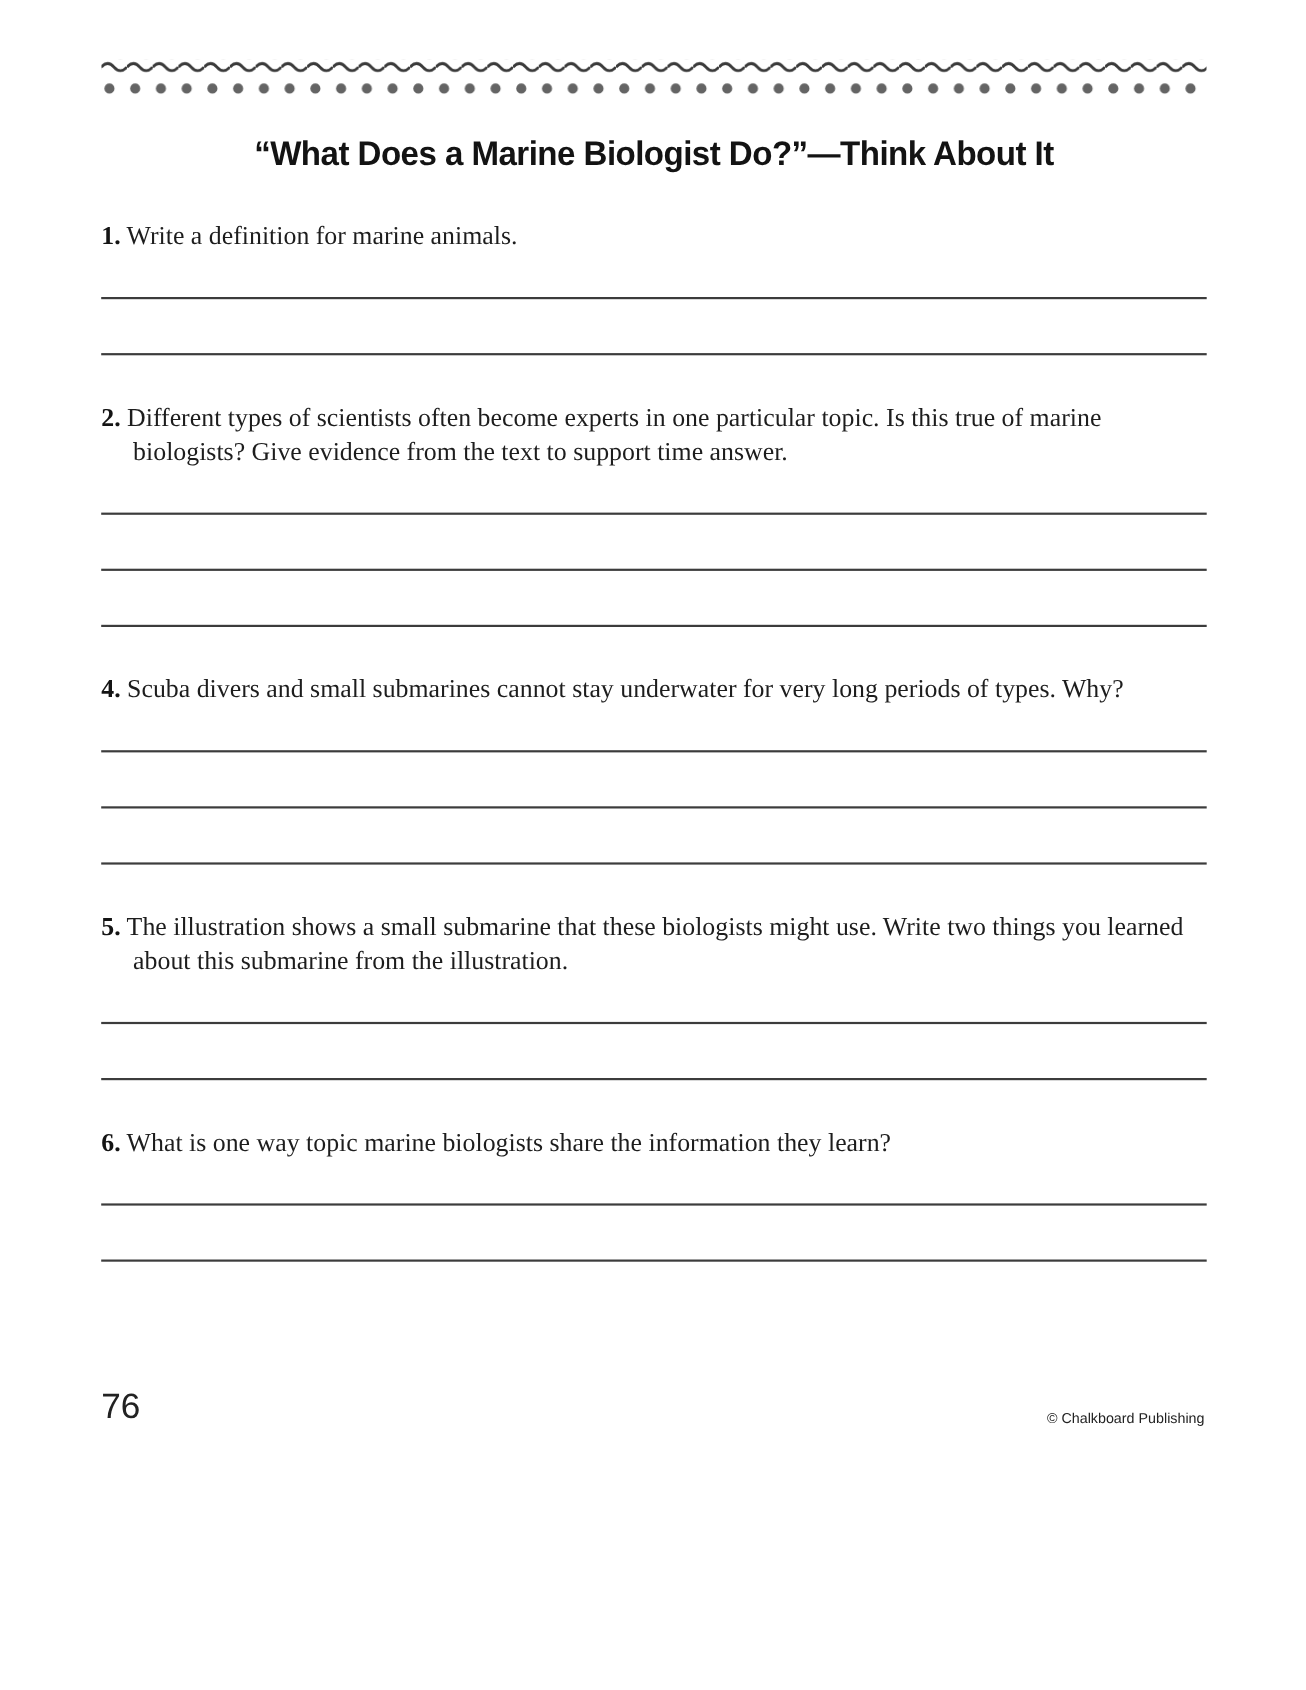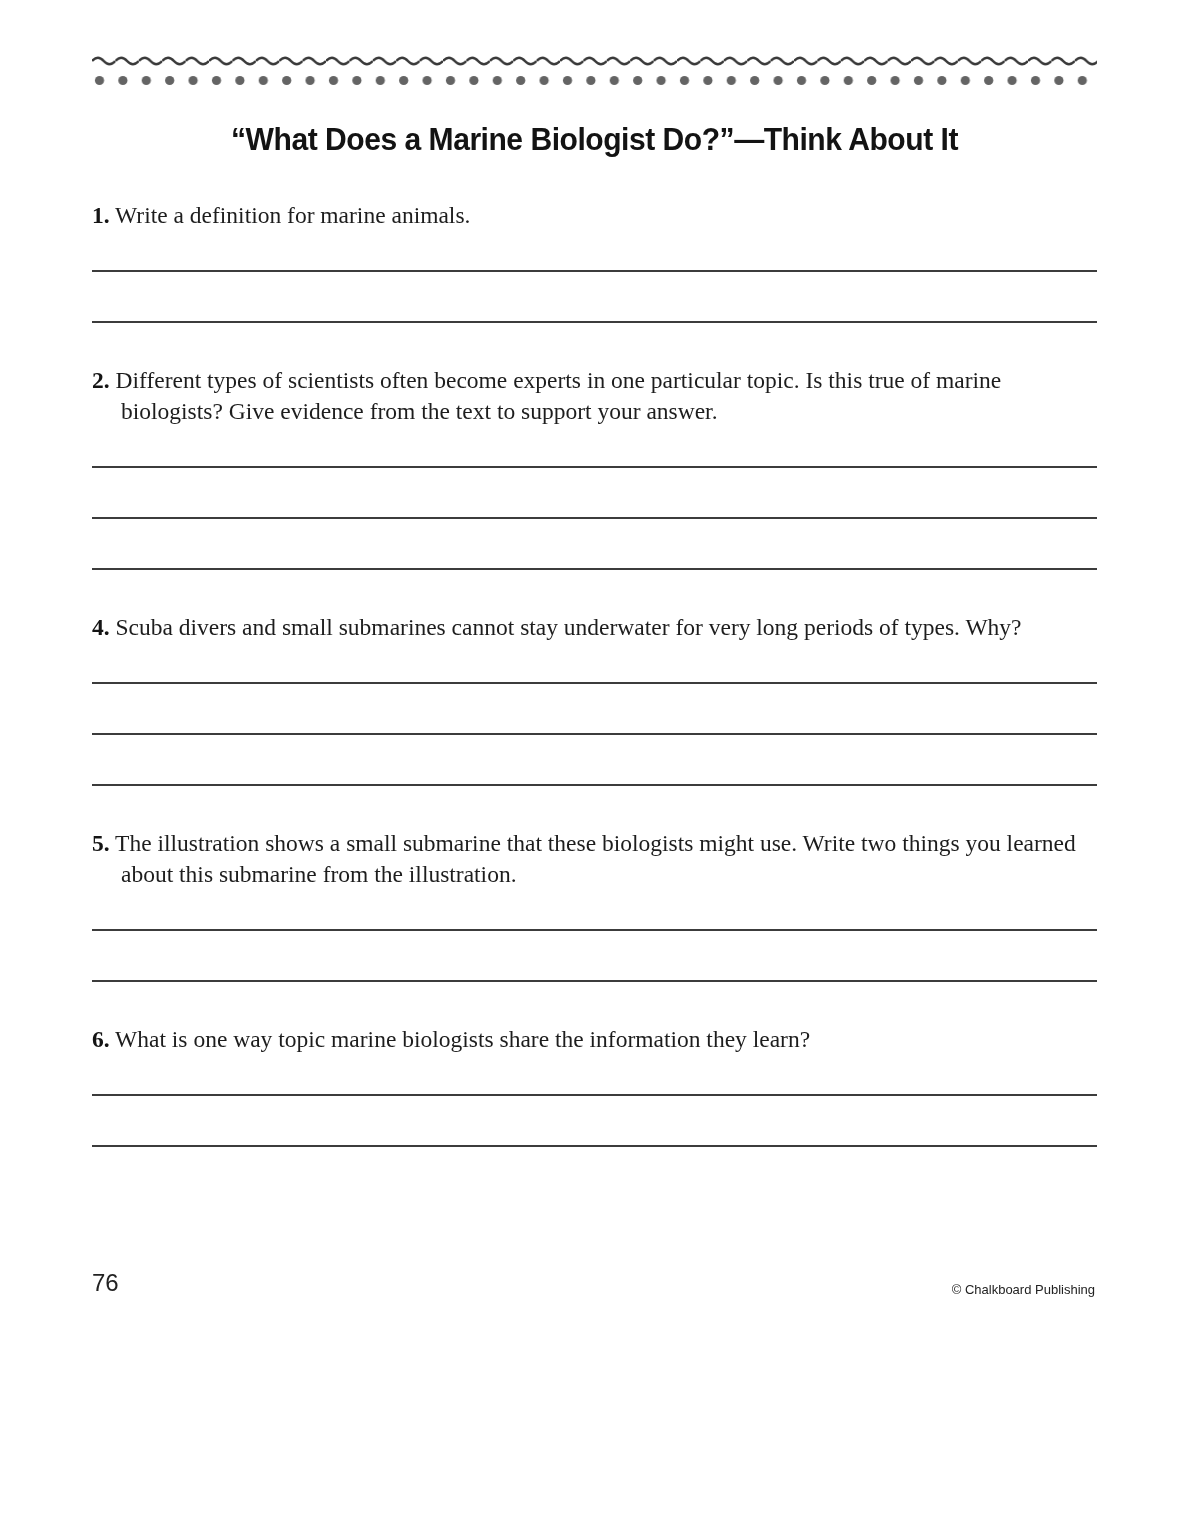--- a/index.html
+++ b/index.html
@@ -65,21 +65,21 @@
     position: absolute;
     left: 92px;
     right: 92px;
     bottom: 52px;
     display: flex;
     justify-content: space-between;
     align-items: flex-end;
     font-family: "Liberation Sans", sans-serif;
   }
   .page-number {
-    font-size: 24px;
+    font-size: 32px;
     color: #222222;
   }
   .copyright {
     font-size: 13px;
     color: #222222;
   }
 </style>
 </head>
 <body>
 
@@ -103,21 +103,21 @@
 
     <div class="questions">
 
       <div class="question">
         <p class="q-text"><b class="q-num">1.</b> <span>Write a definition for marine animals.</span></p>
         <div class="answer-line first"></div>
         <div class="answer-line"></div>
       </div>
 
       <div class="question">
-        <p class="q-text"><b class="q-num">2.</b> <span>Different types of scientists often become experts in one particular topic. Is this true of marine biologists? Give evidence from the text to support your answer.</span></p>
+        <p class="q-text"><b class="q-num">2.</b> <span>Different types of scientists often become experts in one particular topic. Is this true of marine biologists? Give evidence from the text to support time answer.</span></p>
         <div class="answer-line first"></div>
         <div class="answer-line"></div>
         <div class="answer-line"></div>
       </div>
 
 
       <div class="question">
         <p class="q-text"><b class="q-num">4.</b> <span>Scuba divers and small submarines cannot stay underwater for very long periods of types. Why?</span></p>
         <div class="answer-line first"></div>
         <div class="answer-line"></div>

